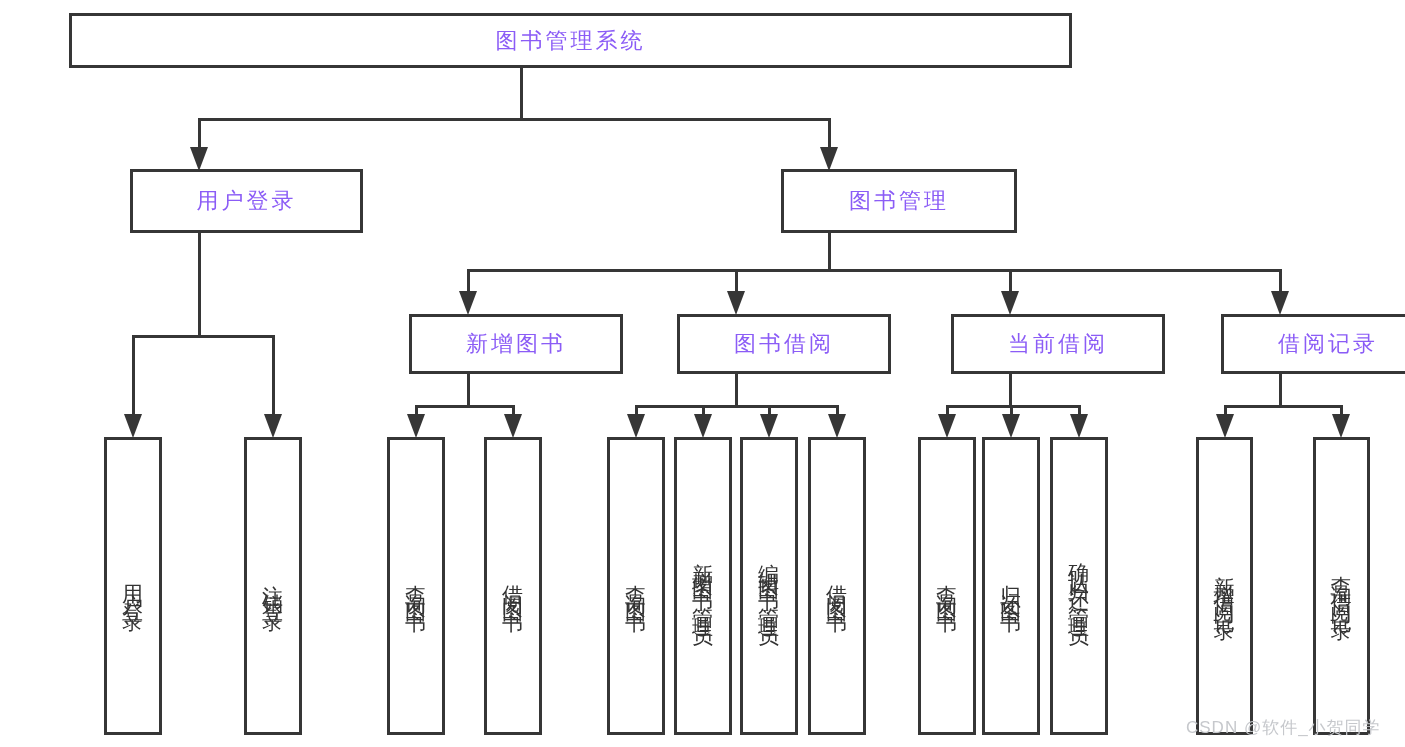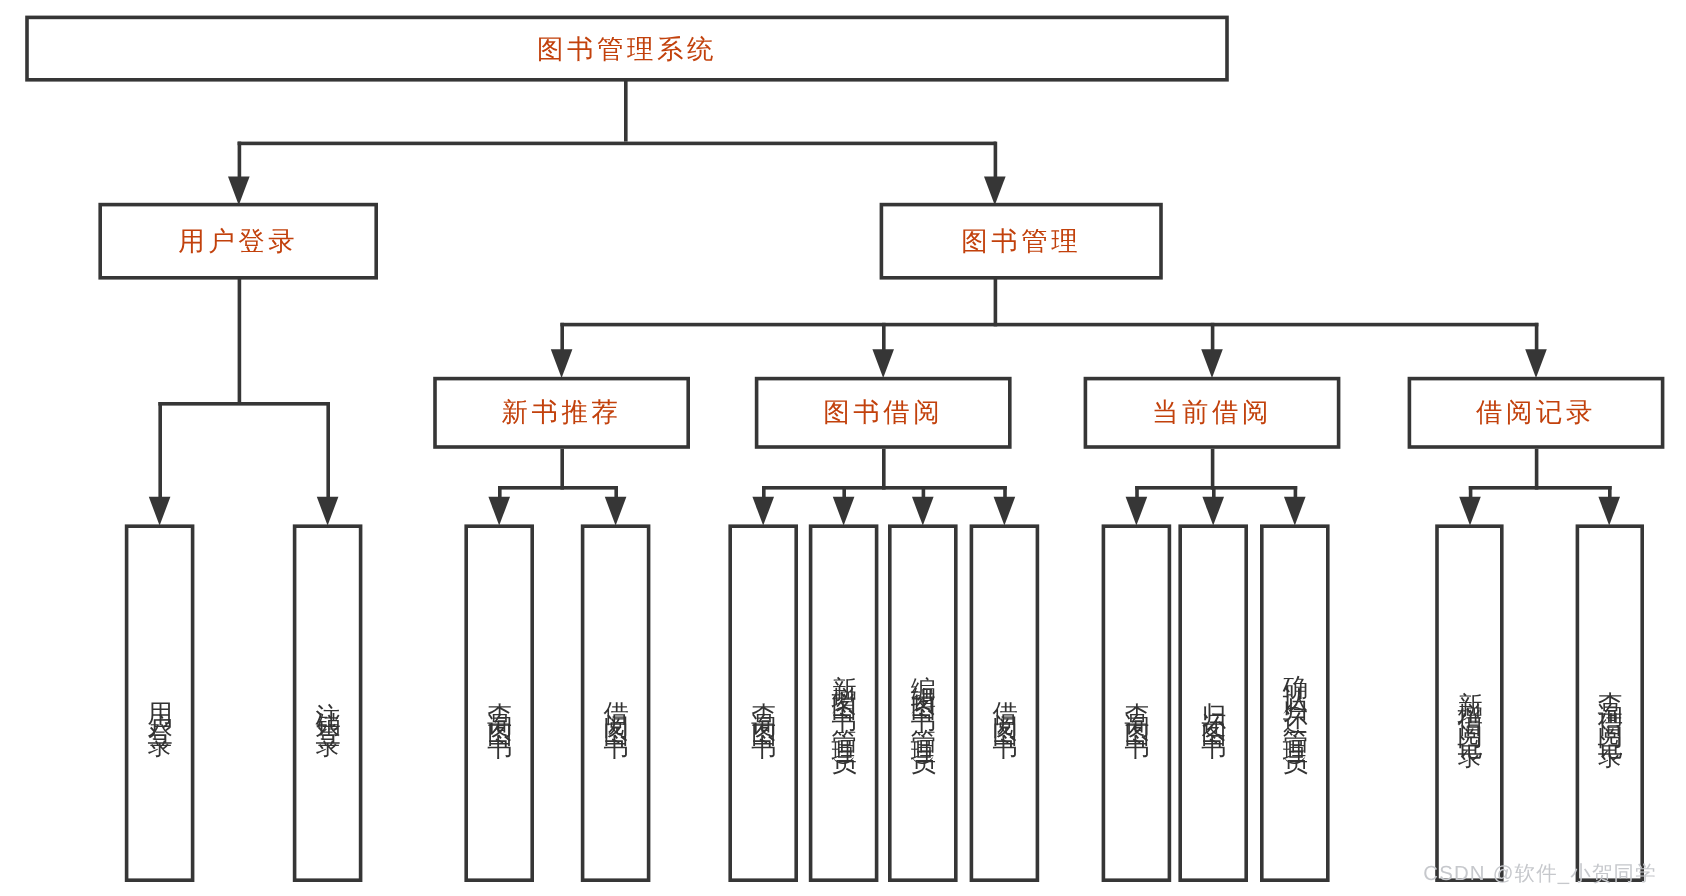--- a/index.html
+++ b/index.html
@@ -4,21 +4,21 @@
 <style>
   html,body{margin:0;padding:0;background:#ffffff;}
   .stage{
     position:relative;width:1405px;height:747px;background:#ffffff;
     font-family:"Liberation Sans",sans-serif;color:#333333;overflow:hidden;
   }
   
   .hbox{
     position:absolute;box-sizing:border-box;background:#ffffff;
     border:3px solid #363636;display:flex;align-items:center;justify-content:center;
-    font-size:22px;letter-spacing:3px;color:#c2410c;white-space:nowrap;
+    font-size:22px;letter-spacing:3px;color:#8b5cf6;white-space:nowrap;margin-left:48px;
   }
   
   .vbox{
     position:absolute;top:437px;height:298px;width:58px;box-sizing:border-box;
     background:#ffffff;border:3px solid #363636;
     display:flex;align-items:center;justify-content:center;
     writing-mode:vertical-rl;text-orientation:mixed;
     font-size:21px;letter-spacing:9px;color:#333333;line-height:1;
   }
   
@@ -36,21 +36,21 @@
 <body>
 
 <div class="stage">
 
   <div class="hbox" style="left:21px;top:13px;width:1003px;height:55px">图书管理系统</div>
 
   <div class="hbox" style="left:82px;top:169px;width:233px;height:64px">用户登录</div>
 
   <div class="hbox" style="left:733px;top:169px;width:236px;height:64px">图书管理</div>
 
-  <div class="hbox" style="left:361px;top:314px;width:214px;height:60px">新书推荐</div>
+  <div class="hbox" style="left:361px;top:314px;width:214px;height:60px">新增图书</div>
 
   <div class="hbox" style="left:903px;top:314px;width:214px;height:60px">当前借阅</div>
 
   <div class="hbox" style="left:629px;top:314px;width:214px;height:60px">图书借阅</div>
 
   <div class="hbox" style="left:1173px;top:314px;width:214px;height:60px">借阅记录</div>
 
   <div class="vbox" style="left:104px">用户登录</div>
   <div class="vbox" style="left:244px">注销登录</div>
 

